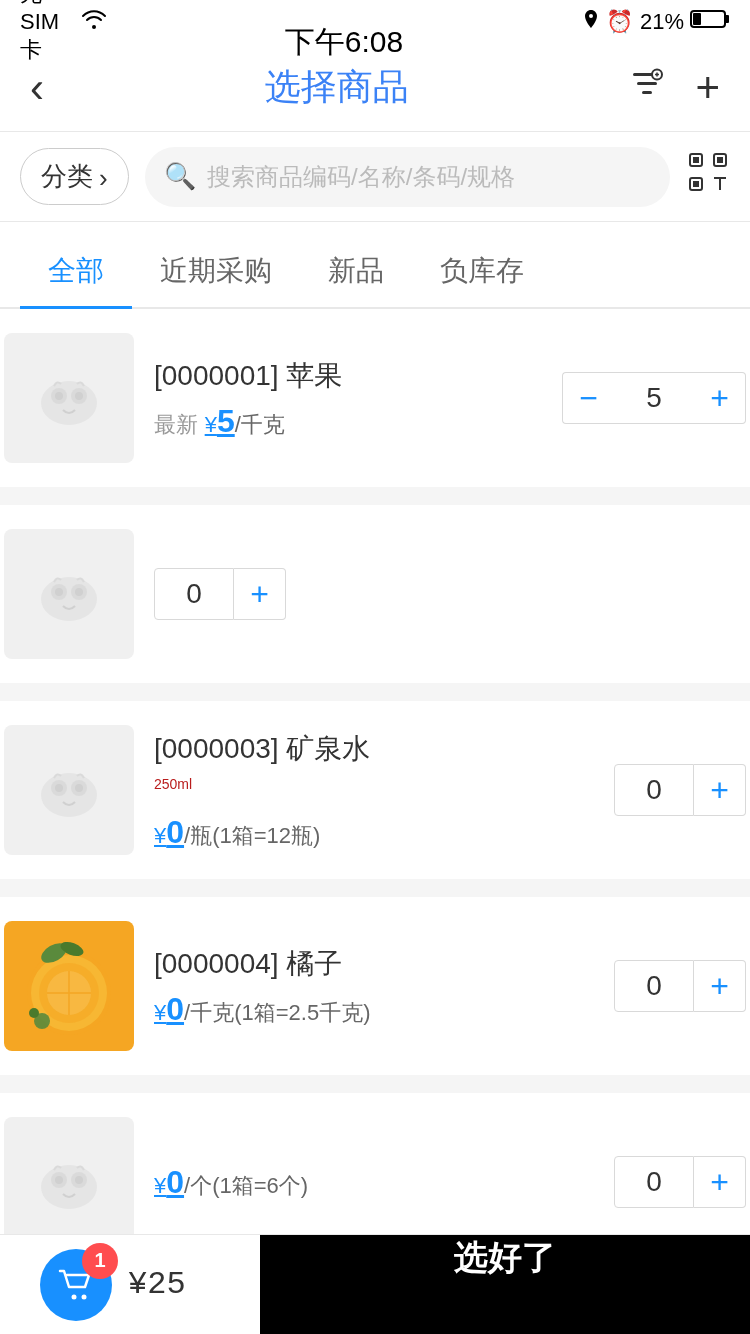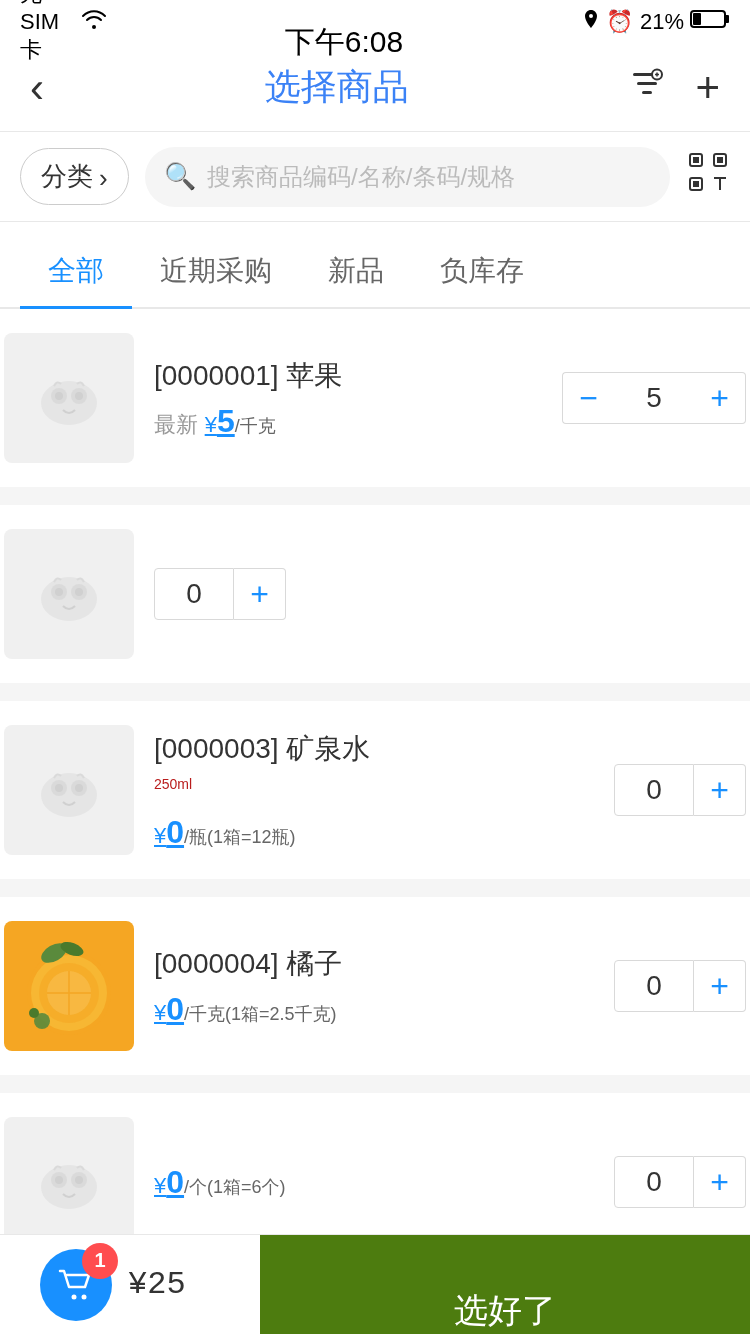--- a/index.html
+++ b/index.html
@@ -163,21 +163,21 @@
       text-decoration: underline;
     }
     .product-price .price-num {
       color: #1890ff;
       font-size: 32px;
       font-weight: 600;
       text-decoration: underline;
     }
     .product-price .unit {
       color: #666;
-      font-size: 18px;
+      font-size: 22px;
     }
     .price-label {
       font-size: 22px;
       color: #999;
     }
 
     
     .qty-control {
       display: flex;
       align-items: center;
@@ -296,26 +296,26 @@
     }
     .cart-total {
       font-size: 32px;
       color: #333;
       font-weight: 500;
       font-family: Liberation Mono, monospace;
     }
     .confirm-btn {
       flex: 1;
       height: 100%;
-      background: #4d7c0f;
+      background: #000000;
       color: #fff;
       font-size: 34px;
-      font-weight: 400;
-      display: flex;
-      align-items: flex-end;
+      font-weight: 700;
+      display: flex;
+      align-items: flex-start;
       justify-content: center;
       cursor: pointer;
     }
 
     .separator {
       height: 16px;
       background: #f5f5f5;
     }
   </style>
 </head>

